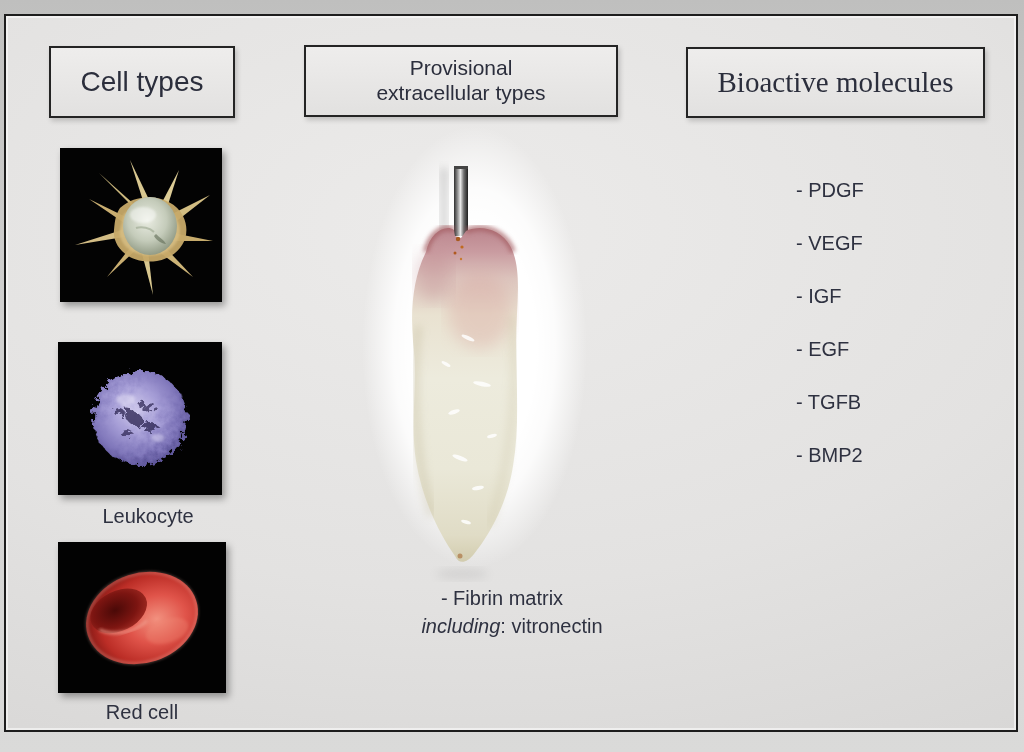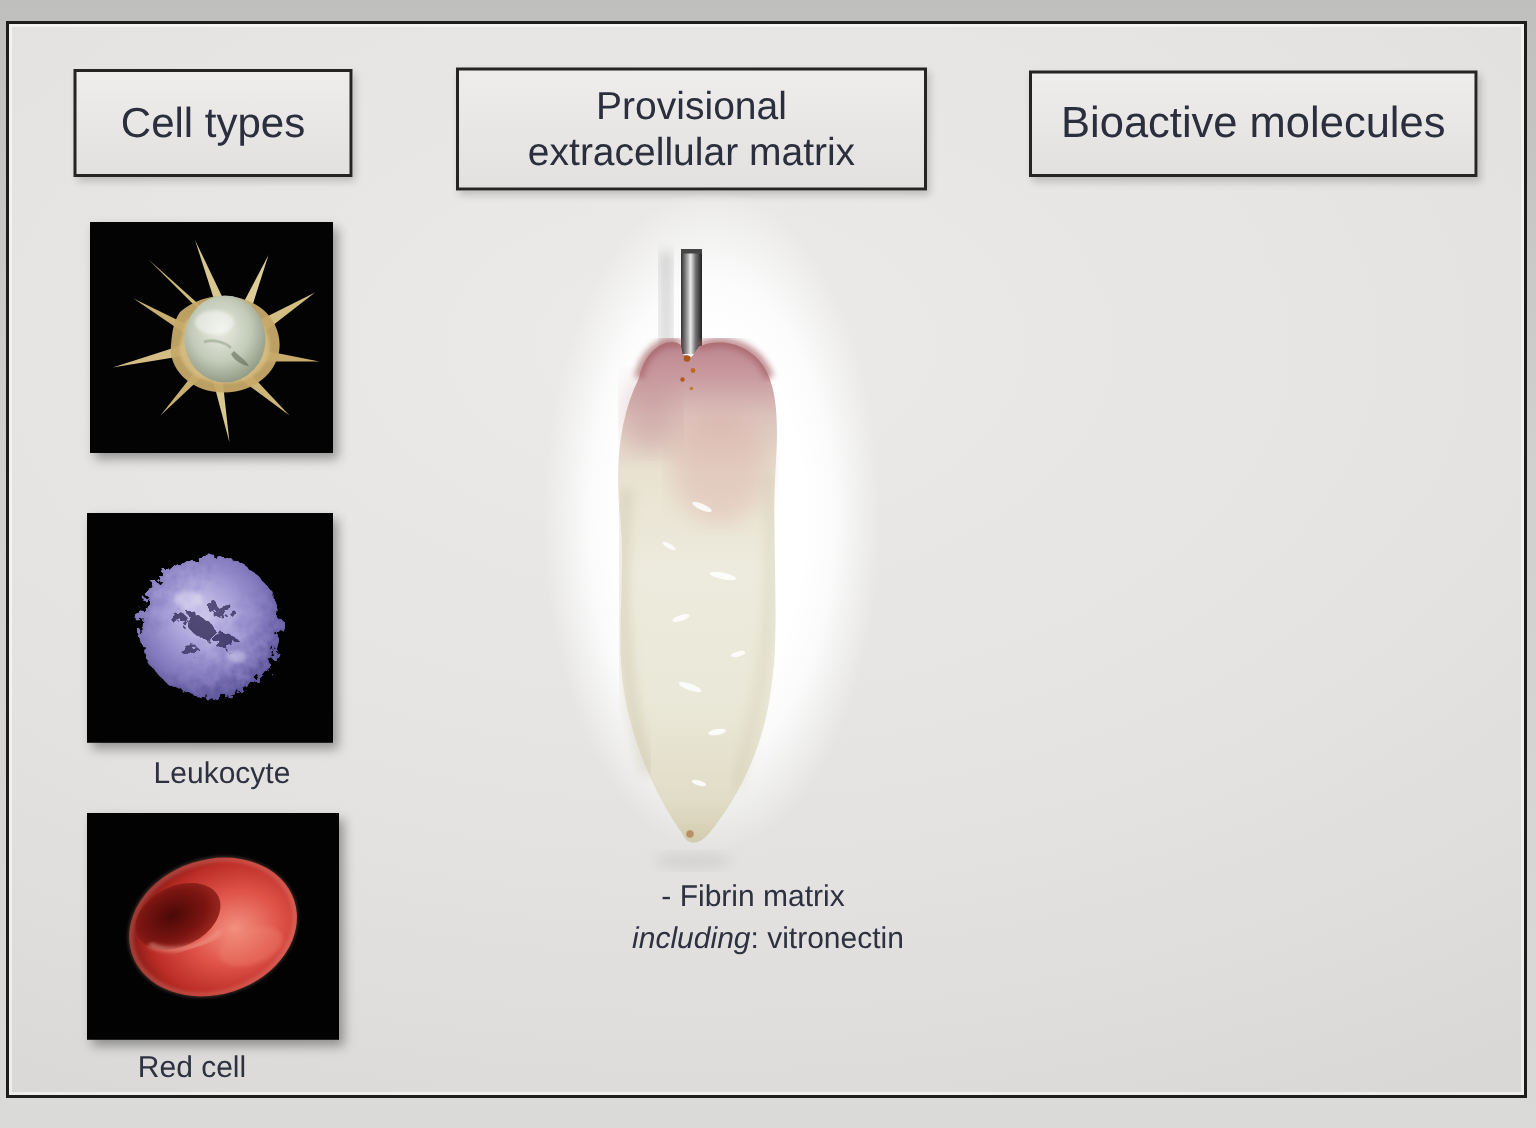--- a/index.html
+++ b/index.html
@@ -24,42 +24,42 @@
     border: 2px solid #242424;
     background: linear-gradient(180deg, #eeedec 0%, #e2e1e0 100%);
     box-shadow: 2px 3px 5px rgba(0,0,0,0.18);
     display: flex;
     align-items: center;
     justify-content: center;
     text-align: center;
     color: #2b2e3c;
   }
   .hb-cell  { left: 49px;  top: 46px; width: 186px; height: 72px; font-size: 28px; }
-  .hb-ecm   { left: 304px; top: 45px; width: 314px; height: 82px; font-size: 26px; line-height: 1.18; }
-  .hb-bio   { left: 686px; top: 47px; width: 299px; height: 71px; font-size: 29px; }
+  .hb-ecm   { left: 304px; top: 45px; width: 314px; height: 72px; font-size: 21px; line-height: 1.18; }
+  .hb-bio   { left: 686px; top: 47px; width: 299px; height: 71px; font-size: 29px; font-family: Liberation Serif, serif; }
 
   .cell-img {
     position: absolute;
     background: #030303;
     box-shadow: 3px 4px 7px rgba(0,0,0,0.35), inset 0 0 0 1px #111;
   }
   .cell-img svg { display: block; width: 100%; height: 100%; }
   .img-platelet  { left: 60px; top: 148px; width: 162px; height: 154px; }
   .img-leukocyte { left: 58px; top: 342px; width: 164px; height: 153px; }
   .img-redcell   { left: 58px; top: 542px; width: 168px; height: 151px; }
 
   .cell-label {
     position: absolute;
     text-align: center;
     font-size: 20px;
     color: #2e3140;
   }
   .lbl-platelet  { left: 60px; top: 309px; width: 162px; }
   .lbl-leukocyte { left: 66px; top: 505px; width: 164px; }
-  .lbl-redcell   { left: 44px; top: 701px; width: 168px; }
+  .lbl-redcell   { left: 58px; top: 701px; width: 168px; }
 
   .clot-photo {
     position: absolute;
     left: 362px; top: 126px; width: 225px; height: 480px;
     background: radial-gradient(closest-side at 50% 46%, #ffffff 55%, rgba(255,255,255,0.85) 72%, rgba(255,255,255,0) 100%);
   }
   .clot-photo svg { display: block; width: 100%; height: 100%; }
 
   .fibrin-caption {
     position: absolute;
@@ -84,21 +84,21 @@
 
 <div class="stage">
   <div class="frame"></div>
 
   <div class="header-box hb-cell">
     <span>Cell types</span>
   </div>
   <div class="header-box hb-ecm">
     <span>
       <span>Provisional</span><br>
-      <span>extracellular matrix</span>
+      <span>extracellular types</span>
     </span>
   </div>
   <div class="header-box hb-bio">
     <span>Bioactive molecules</span>
   </div>
 
   <div class="cell-img img-platelet">
     <svg viewBox="0 0 162 154">
       <defs>
         <radialGradient id="pbody" cx="45%" cy="40%" r="65%">
@@ -271,13 +271,21 @@
       <circle cx="98" cy="430" r="2.5" fill="#b08050" opacity="0.8"></circle>
       <ellipse cx="100" cy="448" rx="26" ry="6" fill="#707070" opacity="0.12" filter="url(#blur4)"></ellipse>
     </svg>
   </div>
 
   <div class="fibrin-caption">
     <div class="cap-line1">- Fibrin matrix</div>
     <div class="cap-line2"><em>including</em><span>: vitronectin</span></div>
   </div>
 
+  <div class="molecule-list">
+    <div>- PDGF</div>
+    <div>- VEGF</div>
+    <div>- IGF</div>
+    <div>- EGF</div>
+    <div>- TGFB</div>
+    <div>- BMP2</div>
+  </div>
 </div>
 
 </body></html>

